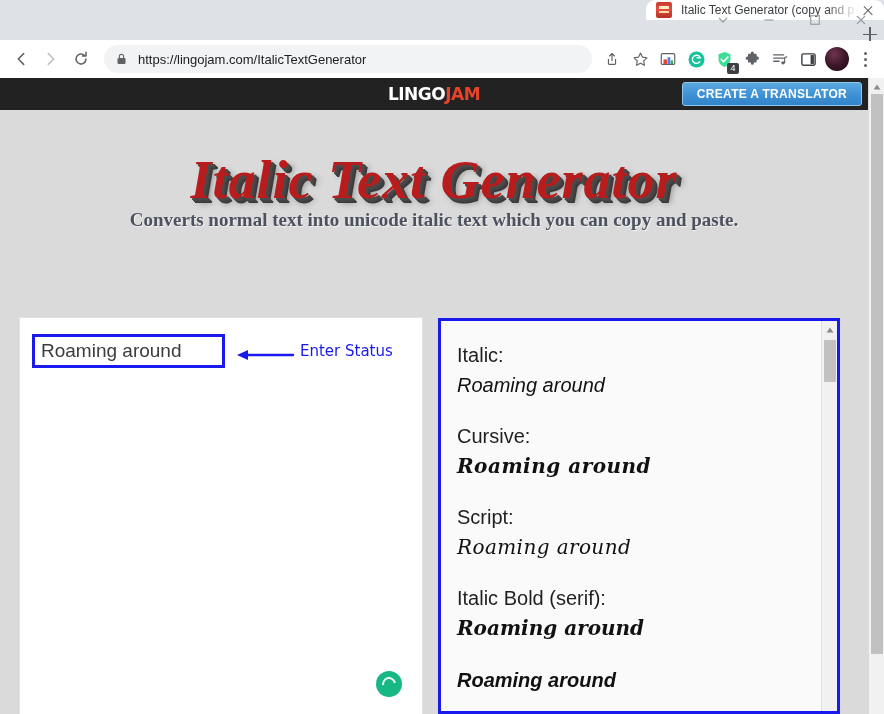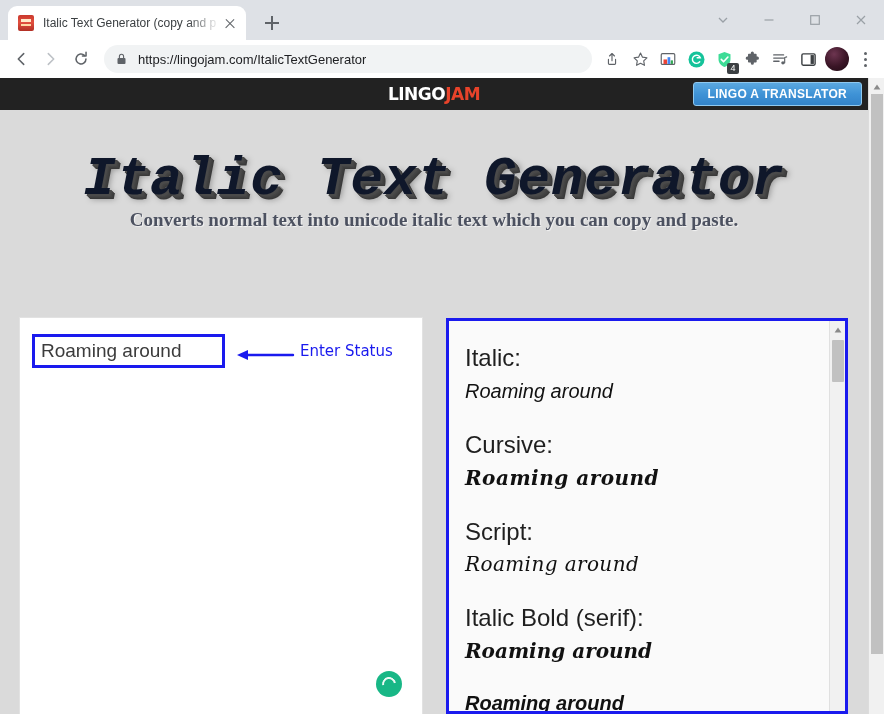--- a/index.html
+++ b/index.html
@@ -15,20 +15,21 @@
   
   .browser { width: 884px; height: 714px; position: relative; background: #dee1e6; }
 
   
   .tabstrip {
     height: 40px;
     background: #dee1e6;
     display: flex;
     align-items: flex-end;
     position: relative;
+    flex-direction: column;
   }
   .tab {
     margin-left: 8px;
     width: 238px;
     height: 34px;
     background: #ffffff;
     border-radius: 9px 9px 0 0;
     display: flex;
     align-items: center;
     padding: 0 6px 0 10px;
@@ -209,46 +210,46 @@
     font-size: 12px;
     font-weight: bold;
     letter-spacing: 0.3px;
     line-height: 22px;
     font-family: "Liberation Sans", sans-serif;
   }
 
   .hero { width: 868px; text-align: center; }
   .page-title {
     margin-top: 42px;
-    font-family: Liberation Mono, monospace;
+    font-family: Liberation Serif, serif;
     font-style: italic;
     font-weight: bold;
     font-size: 54px;
-    color: #0f172a;
+    color: #b91c1c;
     letter-spacing: 1px;
     text-shadow:
       2px 2px 0 #4a4a4a, 3px 3px 0 #444, 4px 4px 0 #3f3f3f,
       5px 5px 0 #3a3a3a, 6px 5px 6px rgba(0,0,0,.35);
     line-height: 1.05;
   }
   .page-sub {
     font-family: "Liberation Serif", serif;
     font-weight: bold;
     font-size: 19px;
     color: #4c5160;
     text-shadow: 1px 1px 1px rgba(255,255,255,.7);
   }
 
   
   .panels {
     position: absolute;
     left: 20px; top: 240px;
     width: 830px;
     display: flex;
-    gap: 24px;
+    gap: 16px;
   }
   .panel-left {
     width: 402px;
     height: 396px;
     background: #ffffff;
     position: relative;
     box-shadow: 0 0 0 1px #e2e2e2;
   }
   .input-wrap {
     position: absolute;
@@ -303,21 +304,21 @@
     overflow: hidden;
   }
   .out-scroll {
     position: absolute;
     left: 0; top: 0; right: 16px; bottom: 0;
     padding: 20px 0 0 16px;
     overflow: hidden;
   }
   .out-block { margin-bottom: 22px; }
   .out-label {
-    font-size: 24px;
+    font-size: 20px;
     color: #1f1f1f;
     font-family: "Liberation Sans", sans-serif;
     line-height: 1.45;
   }
   .out-value { font-size: 20px; color: #111; line-height: 1.5; }
   .v-italic  { font-family: "Liberation Sans", sans-serif; font-style: italic; }
   .v-cursive { font-family: "DejaVu Serif", serif; font-style: italic; font-weight: bold; letter-spacing: .5px; }
   .v-script  { font-family: "DejaVu Serif", serif; font-style: italic; letter-spacing: .4px; }
   .v-ibserif { font-family: "DejaVu Serif", serif; font-style: italic; font-weight: bold; }
   .v-ibsans  { font-family: "Liberation Sans", sans-serif; font-style: italic; font-weight: bold; }
@@ -480,21 +481,21 @@
         <i></i>
       </div>
   </div>
 
   <div class="viewport">
 
     <div class="site-header">
       <div class="logo">
         <span class="lg">LINGO</span><span class="jm">JAM</span>
       </div>
-      <div class="cta">LINGO A TRANSLATOR</div>
+      <div class="cta">CREATE A TRANSLATOR</div>
     </div>
 
     <div class="hero">
       <h1 class="page-title">Italic Text Generator</h1>
       <p class="page-sub">Converts normal text into unicode italic text which you can copy and paste.</p>
     </div>
 
     <div class="panels">
 
       <div class="panel-left">

